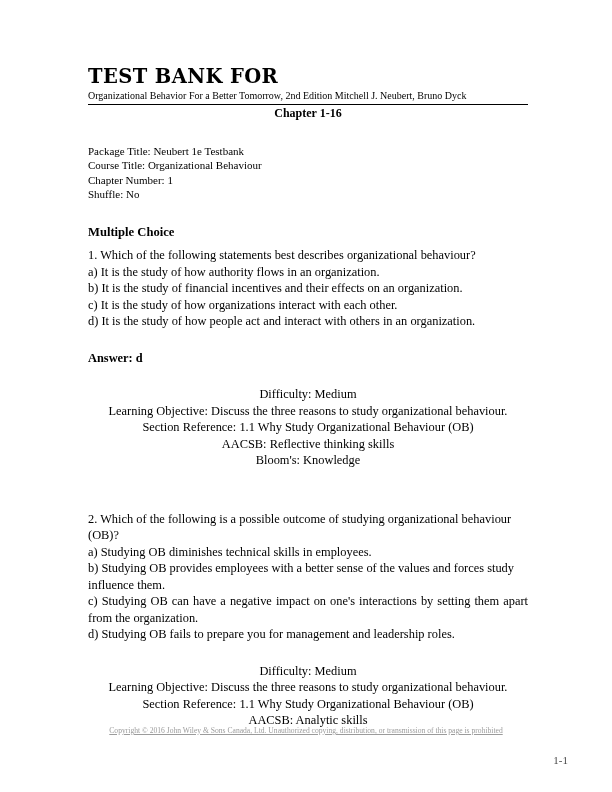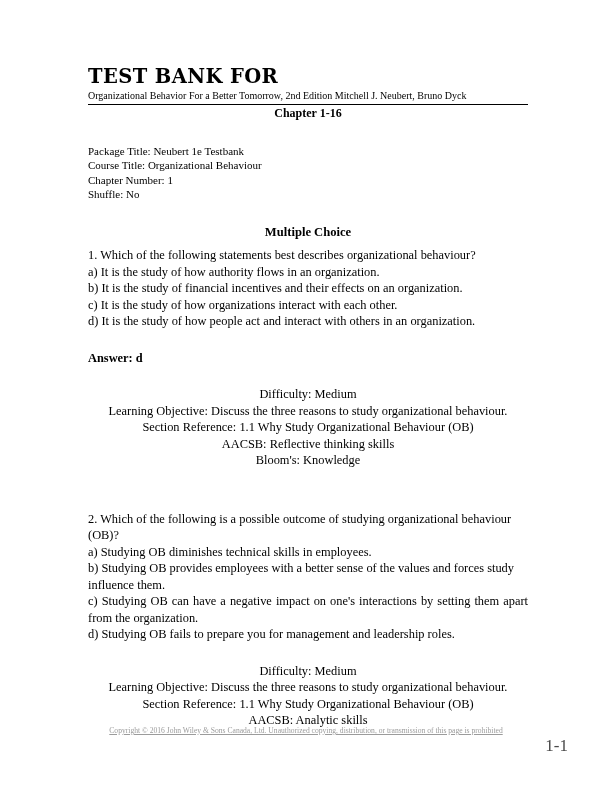--- a/index.html
+++ b/index.html
@@ -76,21 +76,20 @@
     line-height: 1.33;
     margin: 0;
   }
 
   
   .section-heading {
     font-size: 12.6px;
     font-weight: bold;
     margin: 22px 0 0 0;
     line-height: 1.3;
-    text-align: center;
   }
 
   
   .question-block {
     margin-top: 7px;
   }
   .q-line {
     font-size: 12.4px;
     line-height: 1.33;
     margin: 0;
@@ -127,22 +126,22 @@
     width: 612px;
     text-align: center;
     font-size: 7.6px;
     color: #9b9b9b;
     line-height: 1.2;
     text-decoration: underline;
   }
   .footer-page {
     position: absolute;
     right: 44px;
-    top: 10px;
-    font-size: 17px;
+    top: 28px;
+    font-size: 11px;
     color: #4a4a4a;
   }
 </style>
 </head>
 <body>
 
 <div class="page">
 
   <div class="content">
 

